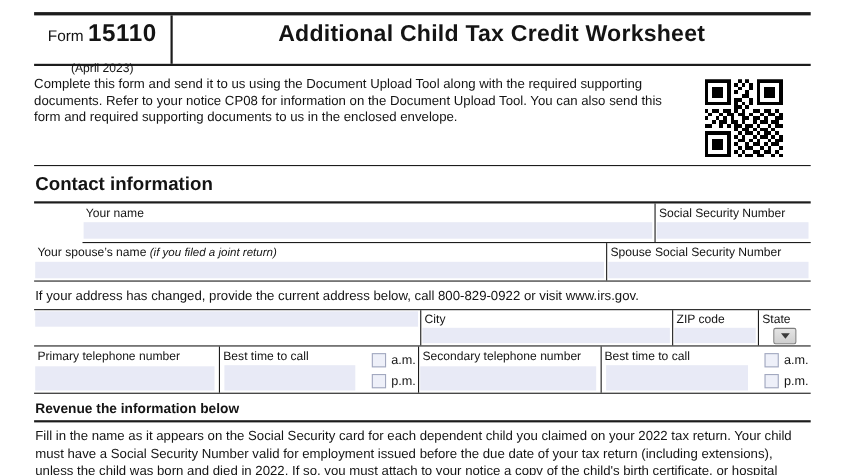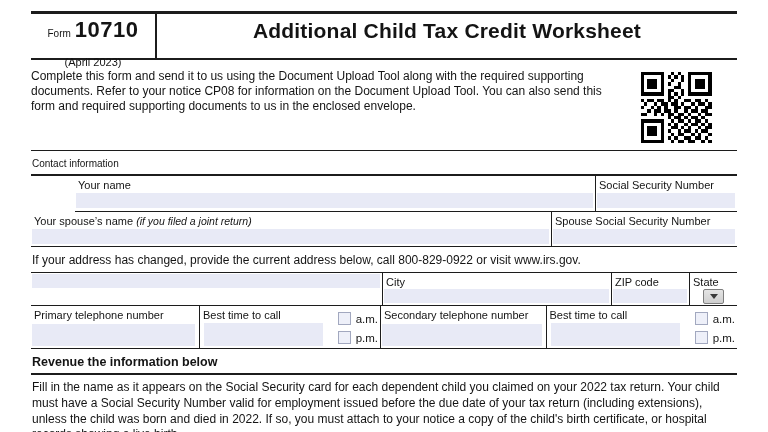--- a/index.html
+++ b/index.html
@@ -15,38 +15,38 @@
   .inner { margin: 0 31px; }
 
   
   .top-rule { margin-top: 11px; height: 3px; background: #1c1c1c; }
   .header-box { display: flex; border-bottom: 2.5px solid #1c1c1c; height: 46px; }
   .form-id-box {
     width: 126px; border-right: 2px solid #1c1c1c;
     text-align: center; padding-top: 6px; flex: none;
   }
   .form-line { display: flex; align-items: baseline; justify-content: center; gap: 4px; }
-  .form-word { font-size: 10px; }
+  .form-word { font-size: 14px; }
   .form-number { font-size: 22px; font-weight: bold; letter-spacing: .5px; line-height: 20px; }
   .revision { font-size: 11px; margin-top: 16px; }
   .header-title { flex: 1; text-align: center; padding-top: 5px; }
   .agency { font-size: 9.5px; }
   .form-title { font-size: 21px; font-weight: bold; line-height: 24px; letter-spacing: .2px; }
 
   
   .intro-row { display: flex; margin-top: 9px; }
   .intro-text {
     flex: 1; max-width: 601px; margin: 0; padding-right: 10px;
     font-size: 12px; line-height: 15.2px;
   }
   .qr-wrap { margin-left: auto; margin-right: 24px; margin-top: 3px; width: 74px; height: 71px; flex: none; }
 
   .rule-thin { height: 1px; background: #1c1c1c; margin-top: 7px; }
 
-  .section-heading { font-size: 10px; font-weight: normal; padding: 7px 1px 5px 1px; }
+  .section-heading { font-size: 17px; font-weight: bold; padding: 7px 1px 5px 1px; }
 
   
   .tbl { border-top: 2px solid #1c1c1c; }
   .tbl2 { border-top: 1.5px solid #1c1c1c; }
   .t-row { display: flex; border-bottom: 1px solid #1c1c1c; }
   .t-row.last { border-bottom: 1.5px solid #1c1c1c; }
   .cell { border-right: 1.5px solid #1c1c1c; position: relative; }
   .cell:last-child { border-right: none; }
   .lbl { font-size: 11px; padding: 3px 3px 0 3px; white-space: nowrap; overflow: hidden; }
   .lbl i { font-size: 10.5px; }
@@ -107,21 +107,21 @@
 
 <div class="page">
   <div class="inner">
 
     <div class="top-rule"></div>
 
     <div class="header-box">
       <div class="form-id-box">
         <div class="form-line">
           <span class="form-word">Form</span>
-          <span class="form-number">10710</span>
+          <span class="form-number">15110</span>
         </div>
         <div class="revision">(April 2023)</div>
       </div>
       <div class="header-title">
         <div class="form-title">Additional Child Tax Credit Worksheet</div>
       </div>
     </div>
 
     <div class="intro-row">
       <p class="intro-text">Complete this form and send it to us using the Document Upload Tool along with the required supporting documents. Refer to your notice CP08 for information on the Document Upload Tool. You can also send this form and required supporting documents to us in the enclosed envelope.</p>

